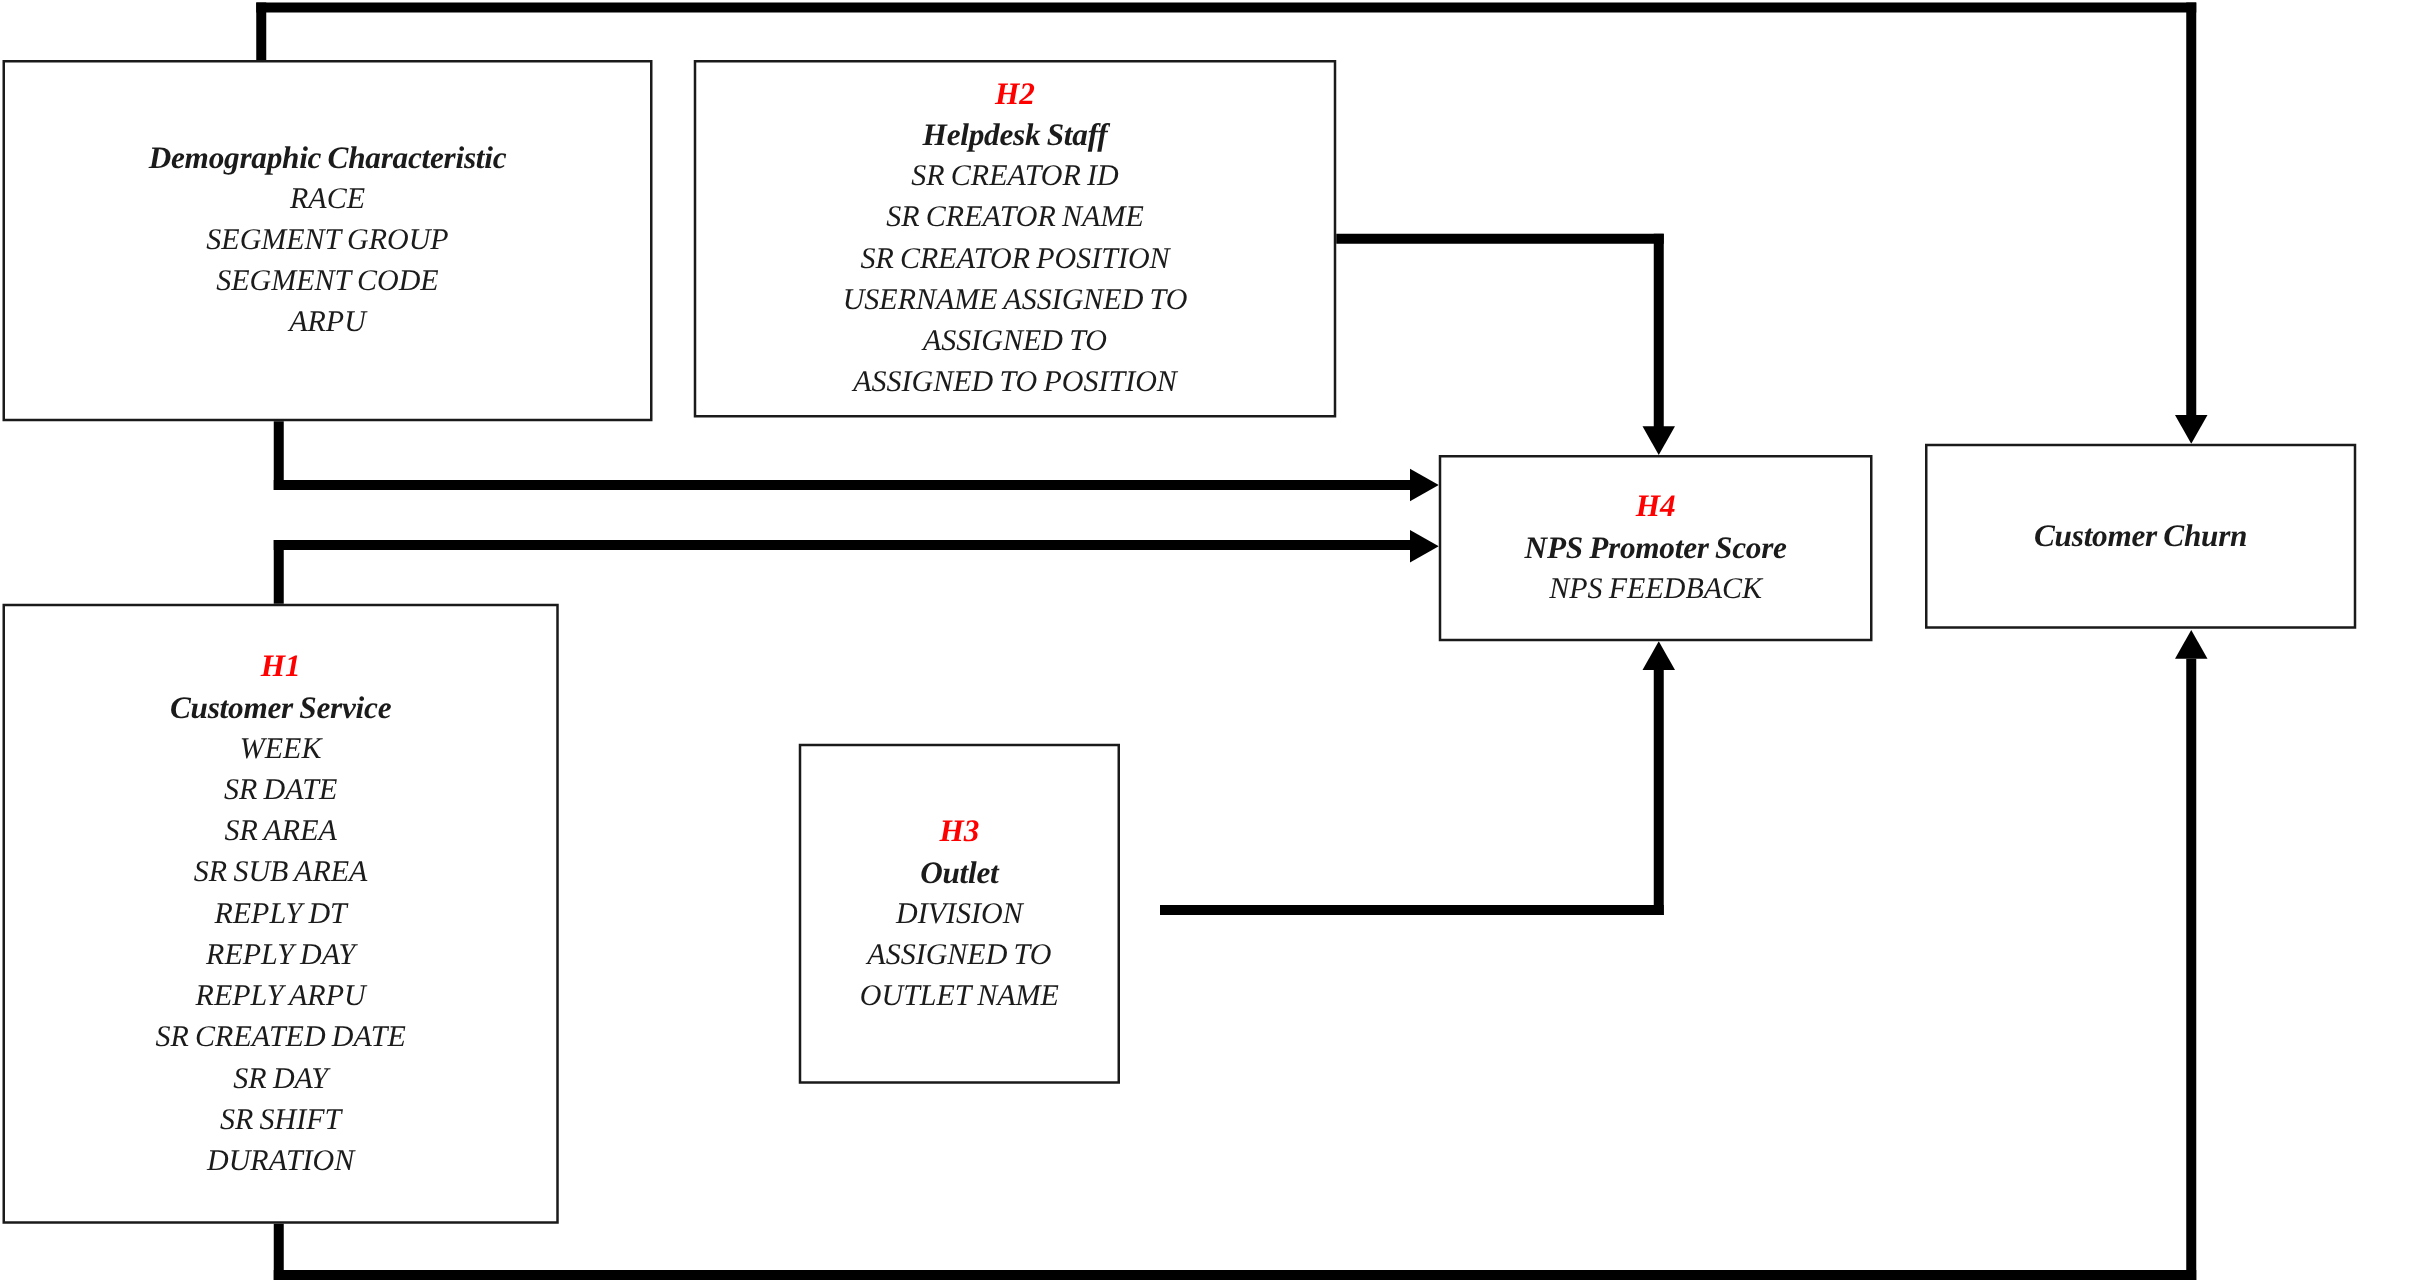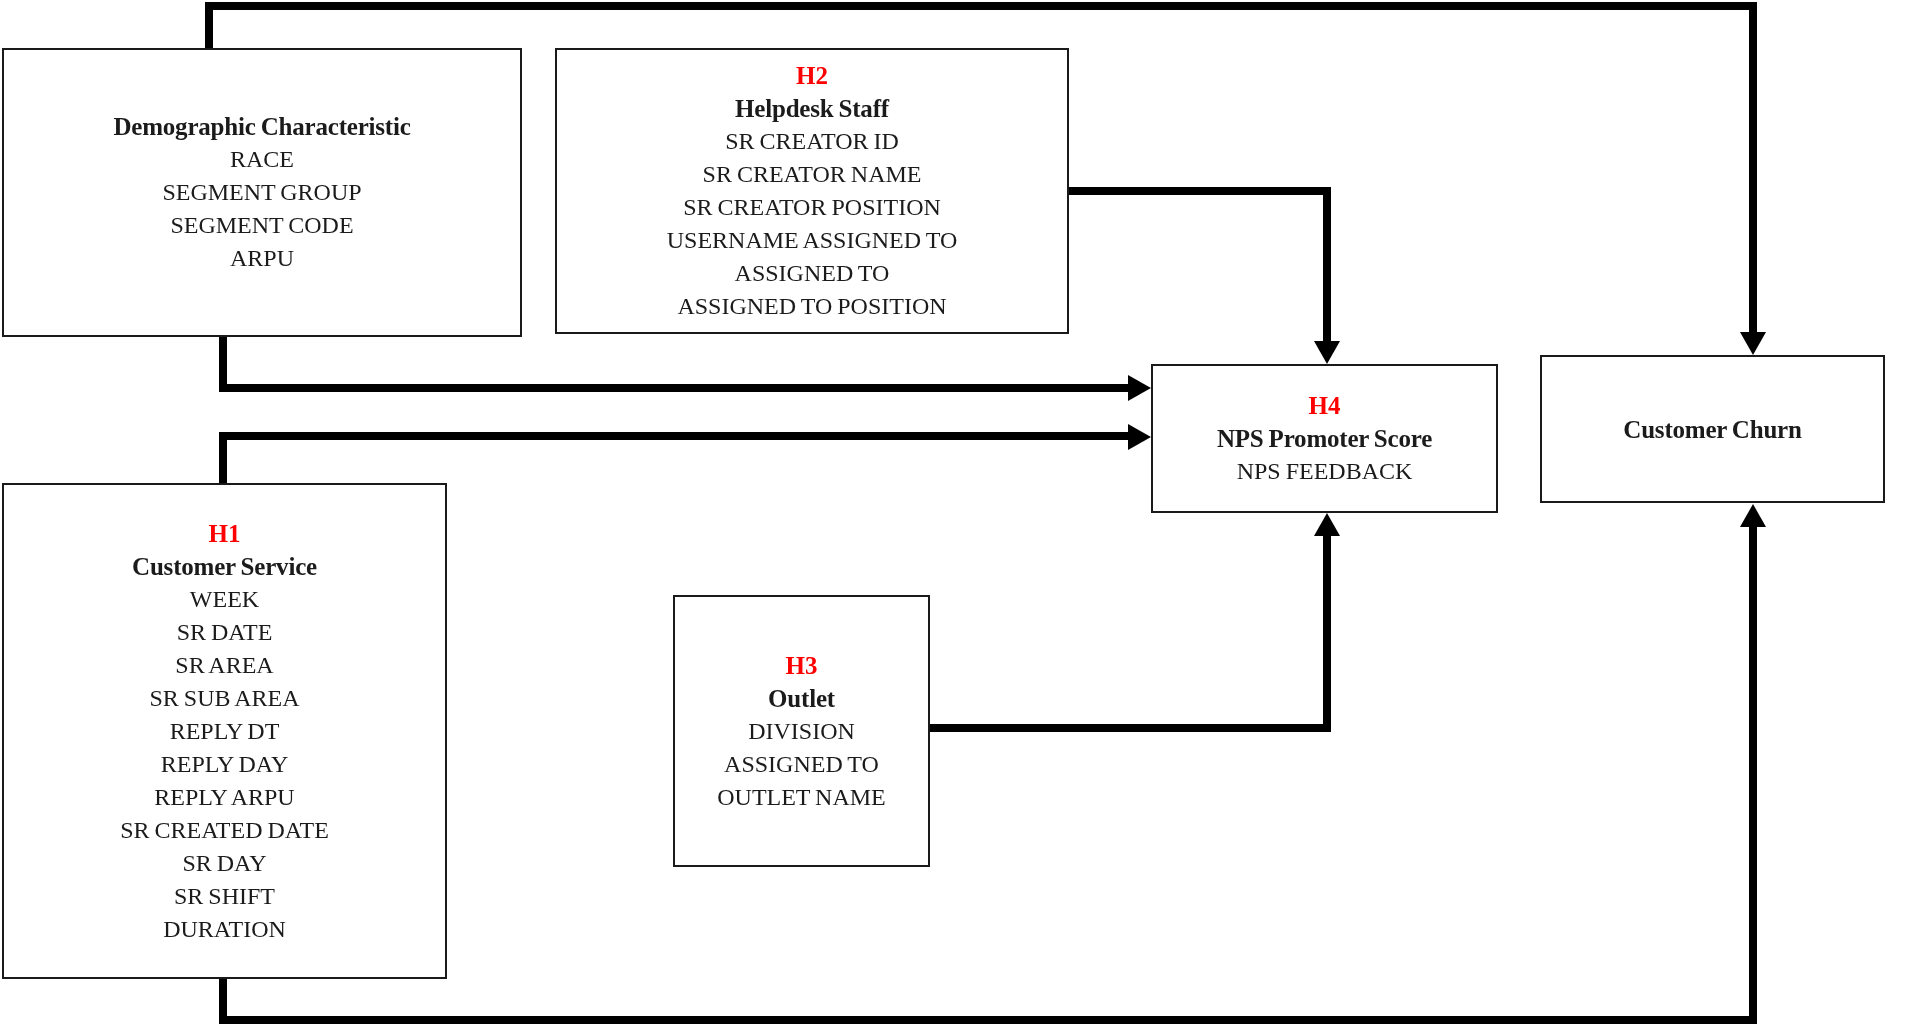--- a/index.html
+++ b/index.html
@@ -16,20 +16,21 @@
     box-sizing: border-box;
     border: 2px solid #1a1a1a;
     background: #ffffff;
     display: flex;
     flex-direction: column;
     justify-content: center;
     align-items: center;
     text-align: center;
     color: #1b1b1b;
     word-spacing: -1px;
+    font-style: italic;
   }
   .hyp {
     color: #ff0000;
     font-weight: bold;
     font-size: 25px;
     line-height: 33px;
   }
   .title {
     font-weight: bold;
     font-size: 25px;
@@ -124,21 +125,21 @@
         <div>REPLY DT</div>
         <div>REPLY DAY</div>
         <div>REPLY ARPU</div>
         <div>SR CREATED DATE</div>
         <div>SR DAY</div>
         <div>SR SHIFT</div>
         <div>DURATION</div>
       </div>
   </div>
 
-  <div class="box" style="left:673px; top:595px; width:257px; height:272px">
+  <div class="box" style="left:639px; top:595px; width:257px; height:272px">
     <div class="hyp">H3</div>
     <div class="title">Outlet</div>
     <div class="items">
         <div>DIVISION</div>
         <div>ASSIGNED TO</div>
         <div>OUTLET NAME</div>
       </div>
   </div>
 
   <div class="box" style="left:1151px; top:364px; width:347px; height:149px">

